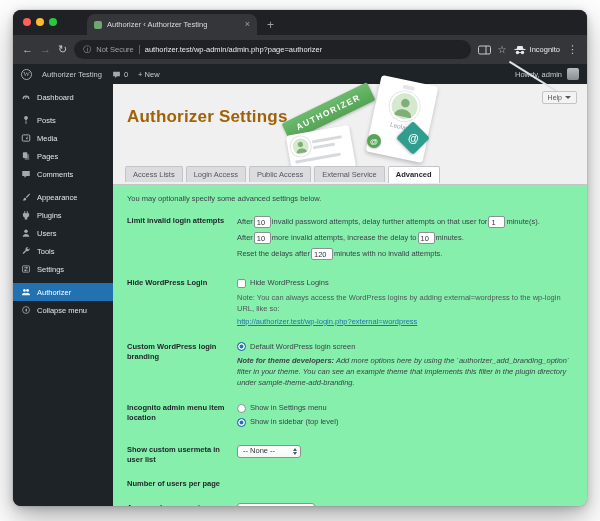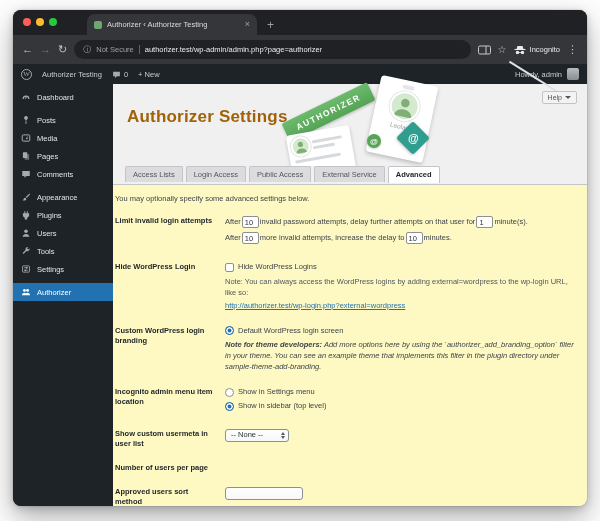--- a/index.html
+++ b/index.html
@@ -82,21 +82,21 @@
   .at-circle { position:absolute; left:94px; top:50px; width:14px; height:14px; border-radius:50%; background:#57a457;
     color:#fff; font-size:8px; font-weight:bold; display:flex; align-items:center; justify-content:center; z-index:4; box-shadow:0 1px 2px rgba(0,0,0,.2); }
 
   
   .tabs { flex:none; display:flex; align-items:flex-start; padding-left:12px; border-bottom:1px solid #c3c4c7; height:19px; background:#f0f0f1; position:relative; z-index:2; }
   .ntab { font-size:7.5px; color:#50575e; background:#dcdcde; border:1px solid #c3c4c7; border-bottom:none;
     padding:3px 7px; margin-right:3px; border-radius:2px 2px 0 0; white-space:nowrap; }
   .ntab.active { background:#fff; color:#1d2327; font-weight:bold; margin-bottom:-1px; padding-bottom:4px; }
 
   
-  .panel { flex:1; background:#fef9c3; padding:9px 2px 0; overflow:hidden; font-size:7.5px; color:#3c434a; }
+  .panel { flex:1; background:#86efac; padding:9px 14px 0; overflow:hidden; font-size:7.5px; color:#3c434a; }
   .intro { margin-bottom:13px; }
   .frow { display:flex; margin-bottom:14px; }
   .flabel { width:110px; flex:none; font-weight:bold; color:#1d2327; line-height:1.35; padding-right:10px; }
   .ffield { flex:1; min-width:0; line-height:1.45; }
   .iline { display:flex; align-items:center; gap:1px; margin-bottom:4px; white-space:nowrap; }
   .num { height:12px; border:1px solid #8c8f94; border-radius:2px; font-size:7.5px; padding:0 2px; color:#2c3338; background:#fff; font-family:inherit; }
   .w2 { width:17px; } .w3 { width:22px; }
   .checkline, .radioline { display:flex; align-items:center; gap:4px; margin-bottom:3px; }
   .cbox { width:9px; height:9px; border:1px solid #8c8f94; border-radius:2px; background:#fff; flex:none; }
   .radio { width:9px; height:9px; border-radius:50%; border:1px solid #8c8f94; background:#fff; flex:none; }
@@ -255,20 +255,27 @@
       </div>
       <div class="msep"></div>
       <div class="mi active">
         <svg class="micon" viewBox="0 0 16 16" fill="currentColor">
             <circle cx="5.5" cy="5.5" r="2.2"></circle>
             <circle cx="10.5" cy="5.5" r="2.2"></circle>
             <path d="M1.5 13c.3-2.4 2-3.8 4-3.8 1 0 1.9.3 2.5.9.6-.6 1.5-.9 2.5-.9 2 0 3.7 1.4 4 3.8z"></path>
           </svg>
         <span>Authorizer</span>
       </div>
+      <div class="mi">
+        <svg class="micon" viewBox="0 0 16 16">
+            <circle cx="8" cy="8" r="5.5" fill="none" stroke="currentColor" stroke-width="1.3"></circle>
+            <path fill="currentColor" d="M9.5 5L6.5 8l3 3z"></path>
+          </svg>
+        <span>Collapse menu</span>
+      </div>
     </div>
 
     <div class="content">
 
       <div class="help-btn">
         <span>Help</span>
         <span class="caret"></span>
       </div>
 
       <div class="pagehead">
@@ -329,20 +336,25 @@
               <input class="num w2" value="1" style="">
               <span>minute(s).</span>
             </div>
             <div class="iline">
               <span>After</span>
               <input class="num w2" value="10" style="">
               <span>more invalid attempts, increase the delay to</span>
               <input class="num w2" value="10" style="">
               <span>minutes.</span>
             </div>
+            <div class="iline">
+              <span>Reset the delays after</span>
+              <input class="num w3" value="120" style="">
+              <span>minutes with no invalid attempts.</span>
+            </div>
           </div>
         </div>
 
         <div class="frow">
           <div class="flabel">Hide WordPress Login</div>
           <div class="ffield">
             <div class="checkline">
               <span class="cbox"></span>
               <span>Hide WordPress Logins</span>
             </div>

